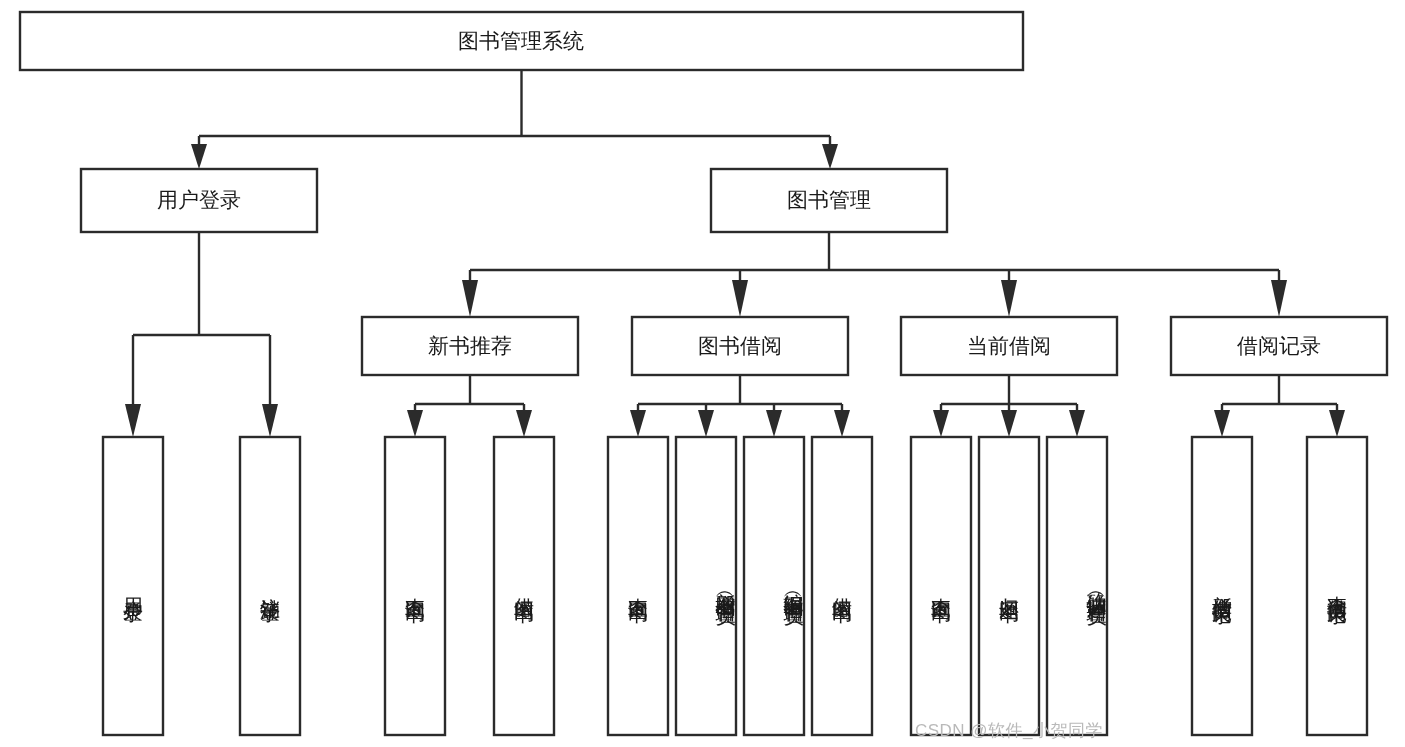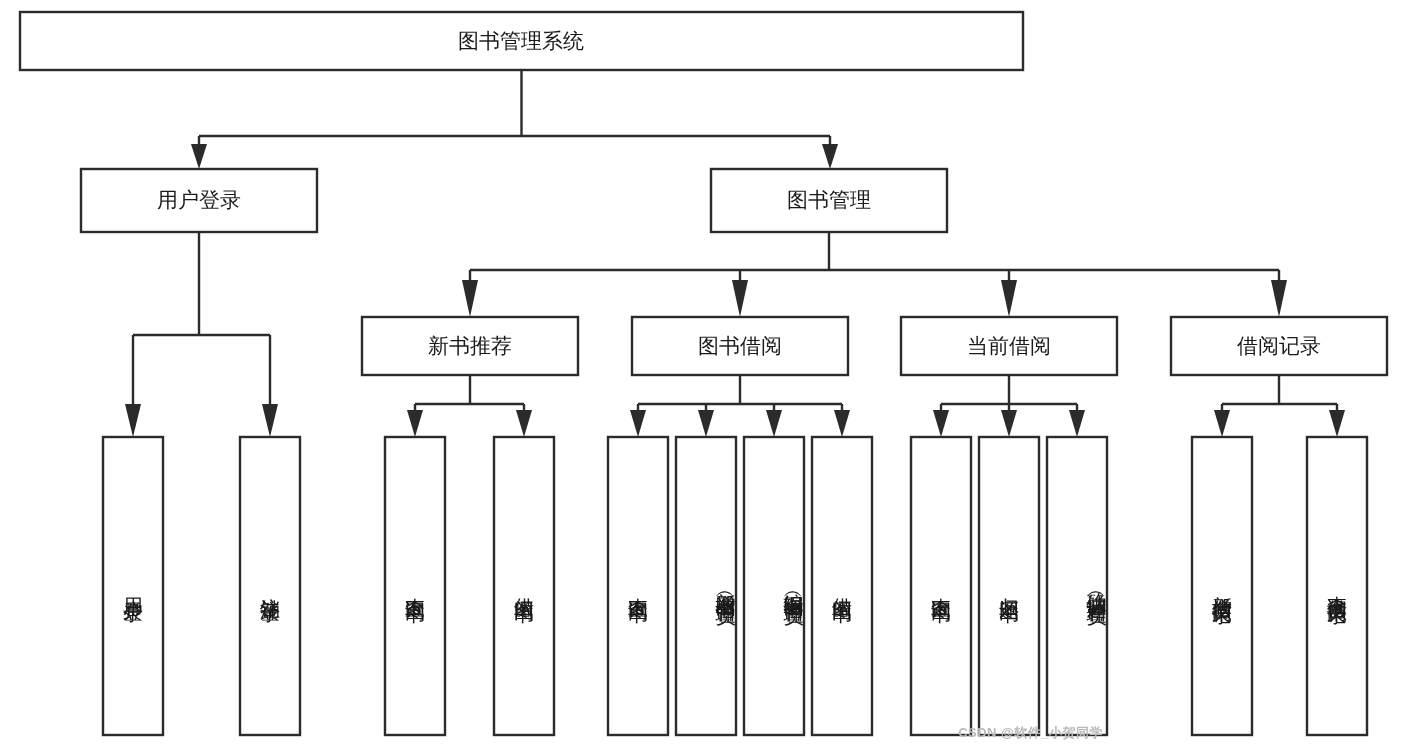--- a/index.html
+++ b/index.html
@@ -63,25 +63,24 @@
     color: #1a1a1a;
     letter-spacing: 2px;
     pointer-events: none;
     white-space: nowrap;
   }
   .watermark {
     position: absolute;
     right: 10px;
     bottom: 5px;
     font-family: "Liberation Sans", "DejaVu Sans", sans-serif;
-    font-size: 13px;
+    font-size: 17px;
     color: #b9b9b9;
     letter-spacing: 0.5px;
     white-space: nowrap;
-    font-weight: bold;
   }
 </style>
 </head>
 <body>
 
 <div id="diagram-root">
 
   <svg class="diagram-canvas" viewBox="0 0 1405 747" xmlns="http://www.w3.org/2000/svg">
 
     <g>

